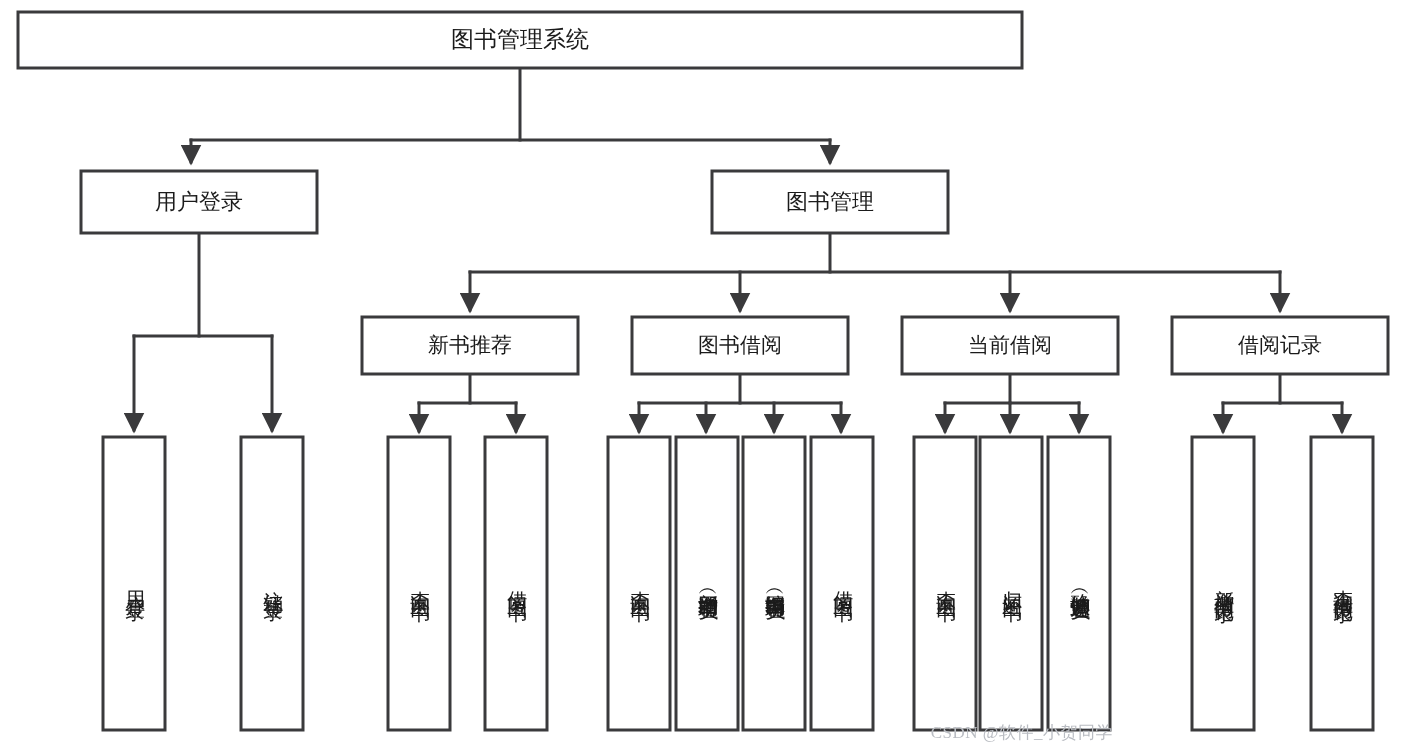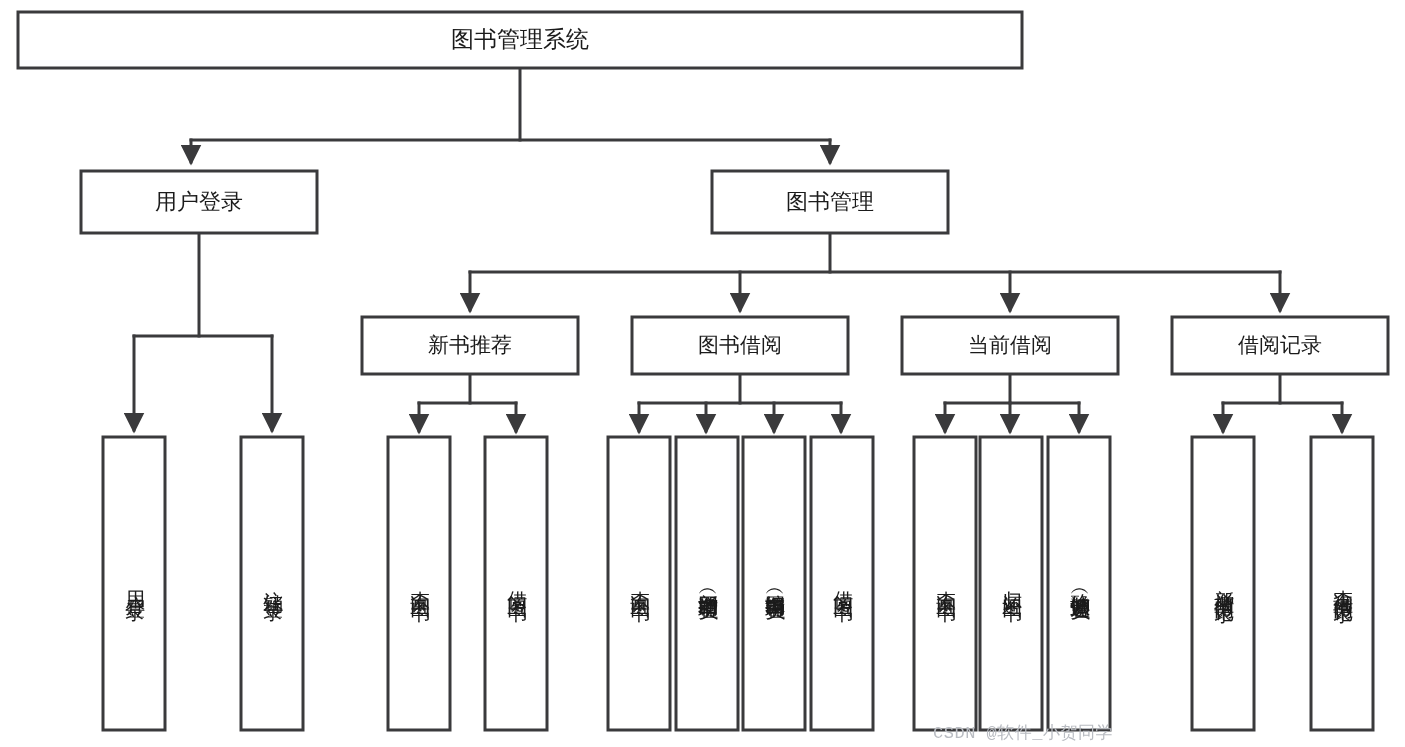--- a/index.html
+++ b/index.html
@@ -15,21 +15,21 @@
     fill:#1b1b1b;font-family:"Liberation Sans","DejaVu Sans",sans-serif;
     text-anchor:middle;dominant-baseline:middle;
   }
   .lvl1{font-size:23px;}
   .lvl2{font-size:22px;}
   .lvl3{font-size:21px;}
   .vlabel{font-size:20px;}
   .watermark{
     position:absolute;right:6px;bottom:3px;
     font-size:17px;color:#b9bcc2;letter-spacing:.5px;
-    font-family:Liberation Mono, monospace;
+    font-family:Liberation Serif, serif;
     white-space:nowrap;pointer-events:none;
   }
 </style>
 </head>
 <body>
 
 <div id="diagram-root">
 
   <svg id="flow" viewBox="0 0 1405 747">
     <defs>

